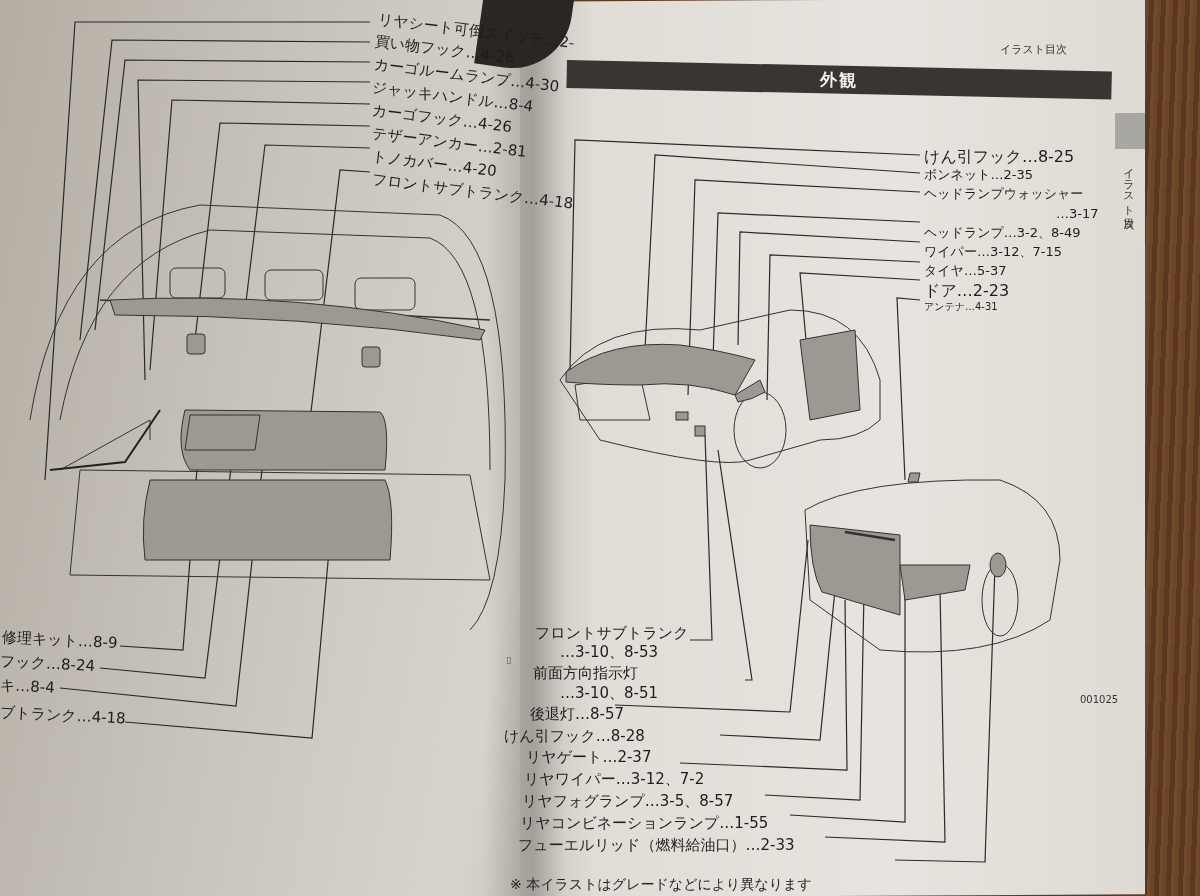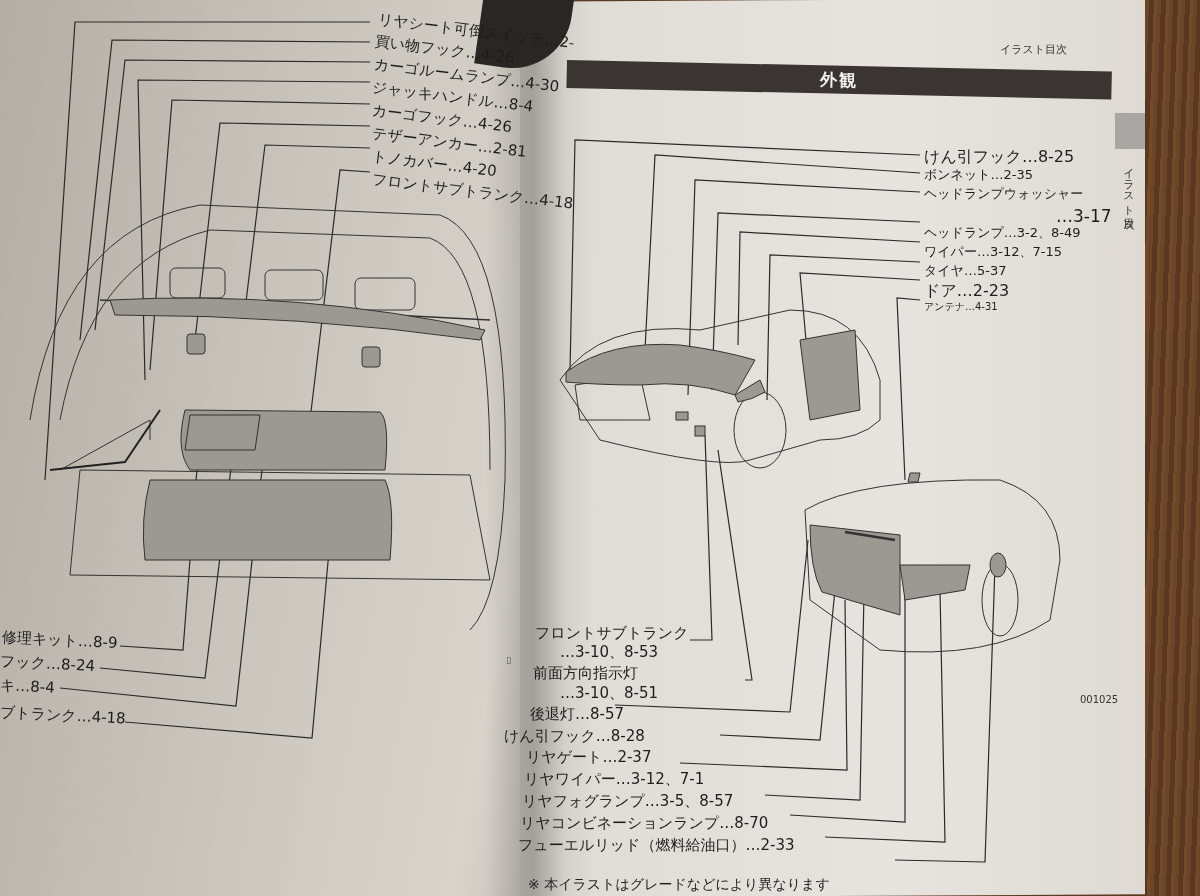--- a/index.html
+++ b/index.html
@@ -36,21 +36,21 @@
   .header-label { position:absolute; left:1000px; top:42px; font-size:11px; color:#333; }
   .section-bar {
     position:absolute; left:567px; top:60px; width:545px; height:28px;
     background:#3a3533; transform:rotate(1.2deg); transform-origin:left top;
     display:flex; align-items:center; justify-content:center;
   }
   .section-bar span { color:#f0f0f0; font-size:17px; font-weight:bold; letter-spacing:2px; }
   .side-tab { position:absolute; left:1115px; top:113px; width:30px; height:36px; background:#a9a7a3; }
   .side-label { position:absolute; left:1120px; top:160px; font-size:11px; writing-mode:vertical-rl; color:#333; }
   .fig-id { position:absolute; left:1080px; top:694px; font-size:10px; color:#333; }
-  .footnote { position:absolute; left:510px; top:876px; font-size:14px; color:#222;margin-left:18px; }
+  .footnote { position:absolute; left:510px; top:876px; font-size:14px; color:#222; }
   .page-mark { position:absolute; left:506px; top:655px; font-size:9px; color:#555; }
 
   svg.lines { position:absolute; left:0; top:0; width:1200px; height:896px; }
 </style>
 </head>
 <body>
 
 <div class="page-left"></div>
 <div class="page-right"></div>
 <div class="spine-shadow"></div>
@@ -167,37 +167,37 @@
 <div class="section-bar">
   <span>外観</span>
 </div>
 <div class="side-tab"></div>
 <div class="side-label">イラスト目次</div>
 
 <div>
   <div class="callout" style="left:924px;top:147px;font-size:16px">けん引フック…8-25</div>
   <div class="callout" style="left:924px;top:166px;font-size:13px">ボンネット…2-35</div>
   <div class="callout" style="left:924px;top:185px;font-size:13px">ヘッドランプウォッシャー</div>
-  <div class="callout" style="left:1056px;top:206px;font-size:17px">…3-17</div>
+  <div class="callout" style="left:1056px;top:206px;font-size:13px">…3-17</div>
   <div class="callout" style="left:924px;top:224px;font-size:13px">ヘッドランプ…3-2、8-49</div>
   <div class="callout" style="left:924px;top:243px;font-size:13px">ワイパー…3-12、7-15</div>
   <div class="callout" style="left:924px;top:262px;font-size:13px">タイヤ…5-37</div>
   <div class="callout" style="left:924px;top:281px;font-size:16px">ドア…2-23</div>
   <div class="callout" style="left:924px;top:300px;font-size:10px">アンテナ…4-31</div>
 </div>
 
 <div class="fig-id">001025</div>
 
 <div>
   <div class="callout" style="left:535px;top:624px">フロントサブトランク</div>
   <div class="callout" style="left:560px;top:643px">…3-10、8-53</div>
   <div class="callout" style="left:533px;top:664px">前面方向指示灯</div>
   <div class="callout" style="left:560px;top:684px">…3-10、8-51</div>
   <div class="callout" style="left:530px;top:705px">後退灯…8-57</div>
   <div class="callout" style="left:504px;top:727px">けん引フック…8-28</div>
   <div class="callout" style="left:526px;top:748px">リヤゲート…2-37</div>
-  <div class="callout" style="left:524px;top:770px">リヤワイパー…3-12、7-1</div>
+  <div class="callout" style="left:524px;top:770px">リヤワイパー…3-12、7-2</div>
   <div class="callout" style="left:522px;top:792px">リヤフォグランプ…3-5、8-57</div>
-  <div class="callout" style="left:520px;top:814px">リヤコンビネーションランプ…8-70</div>
+  <div class="callout" style="left:520px;top:814px">リヤコンビネーションランプ…1-55</div>
   <div class="callout" style="left:518px;top:836px">フューエルリッド（燃料給油口）…2-33</div>
 </div>
 
 <div class="footnote">※ 本イラストはグレードなどにより異なります</div>
 
 </body></html>

